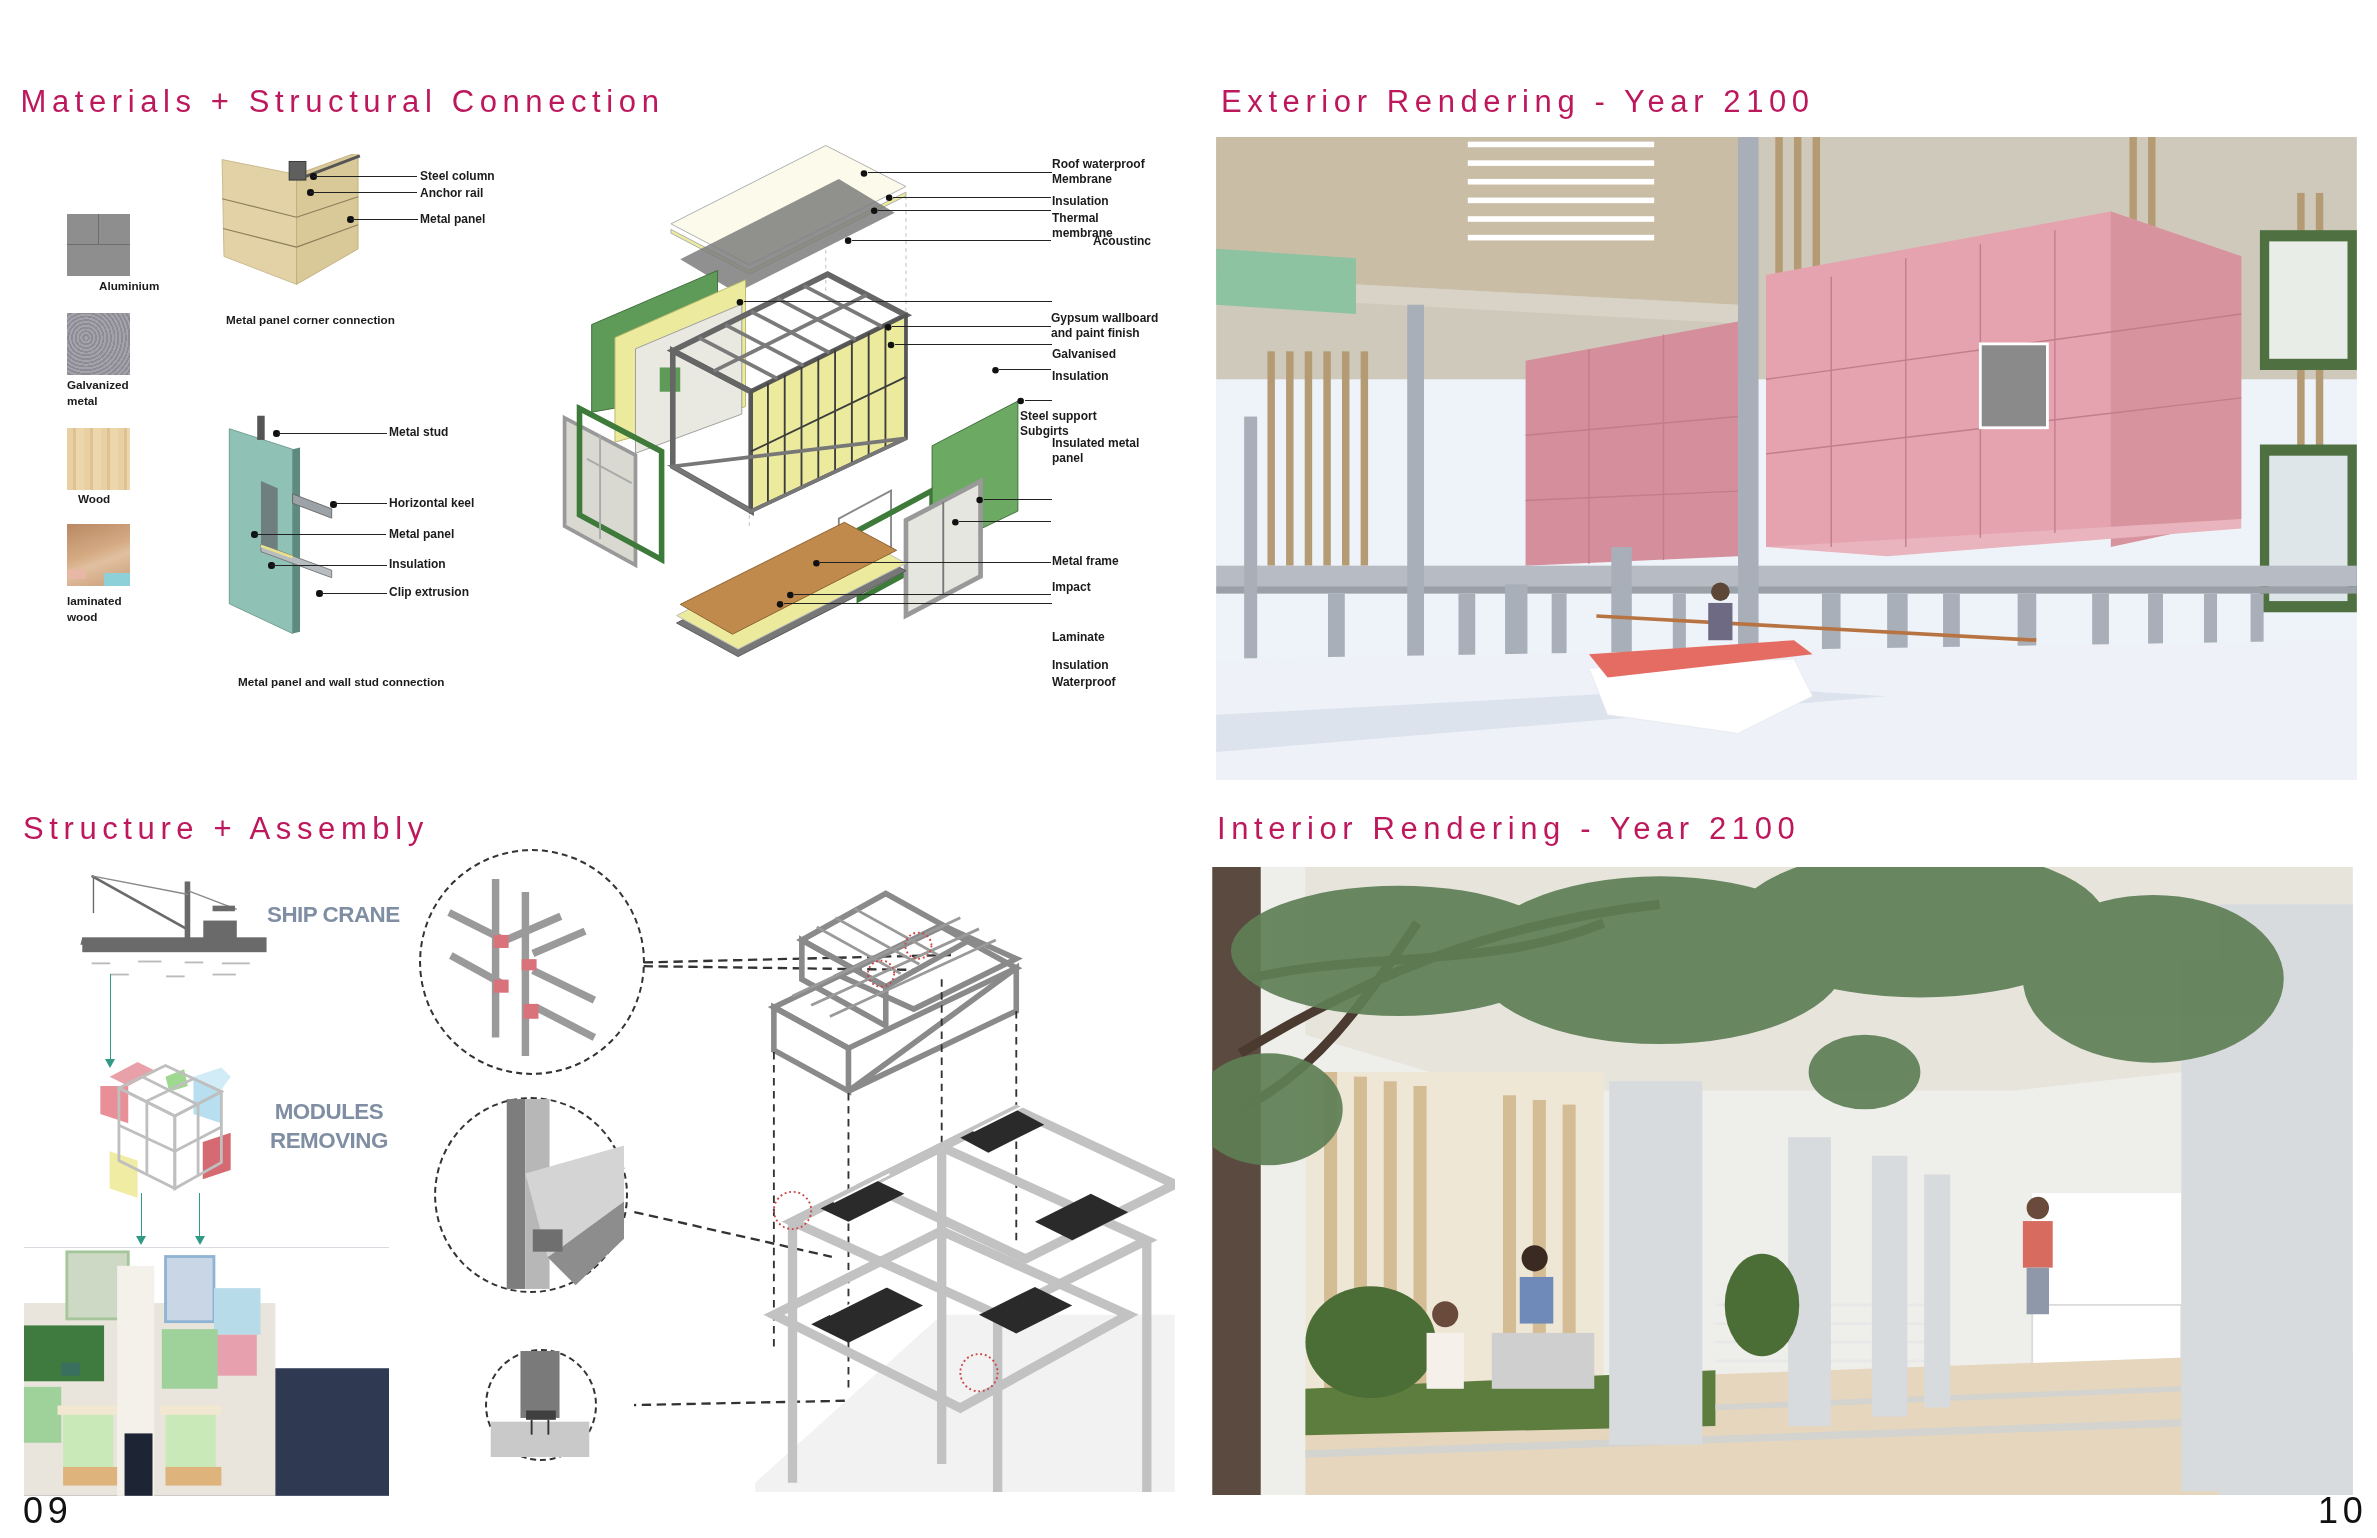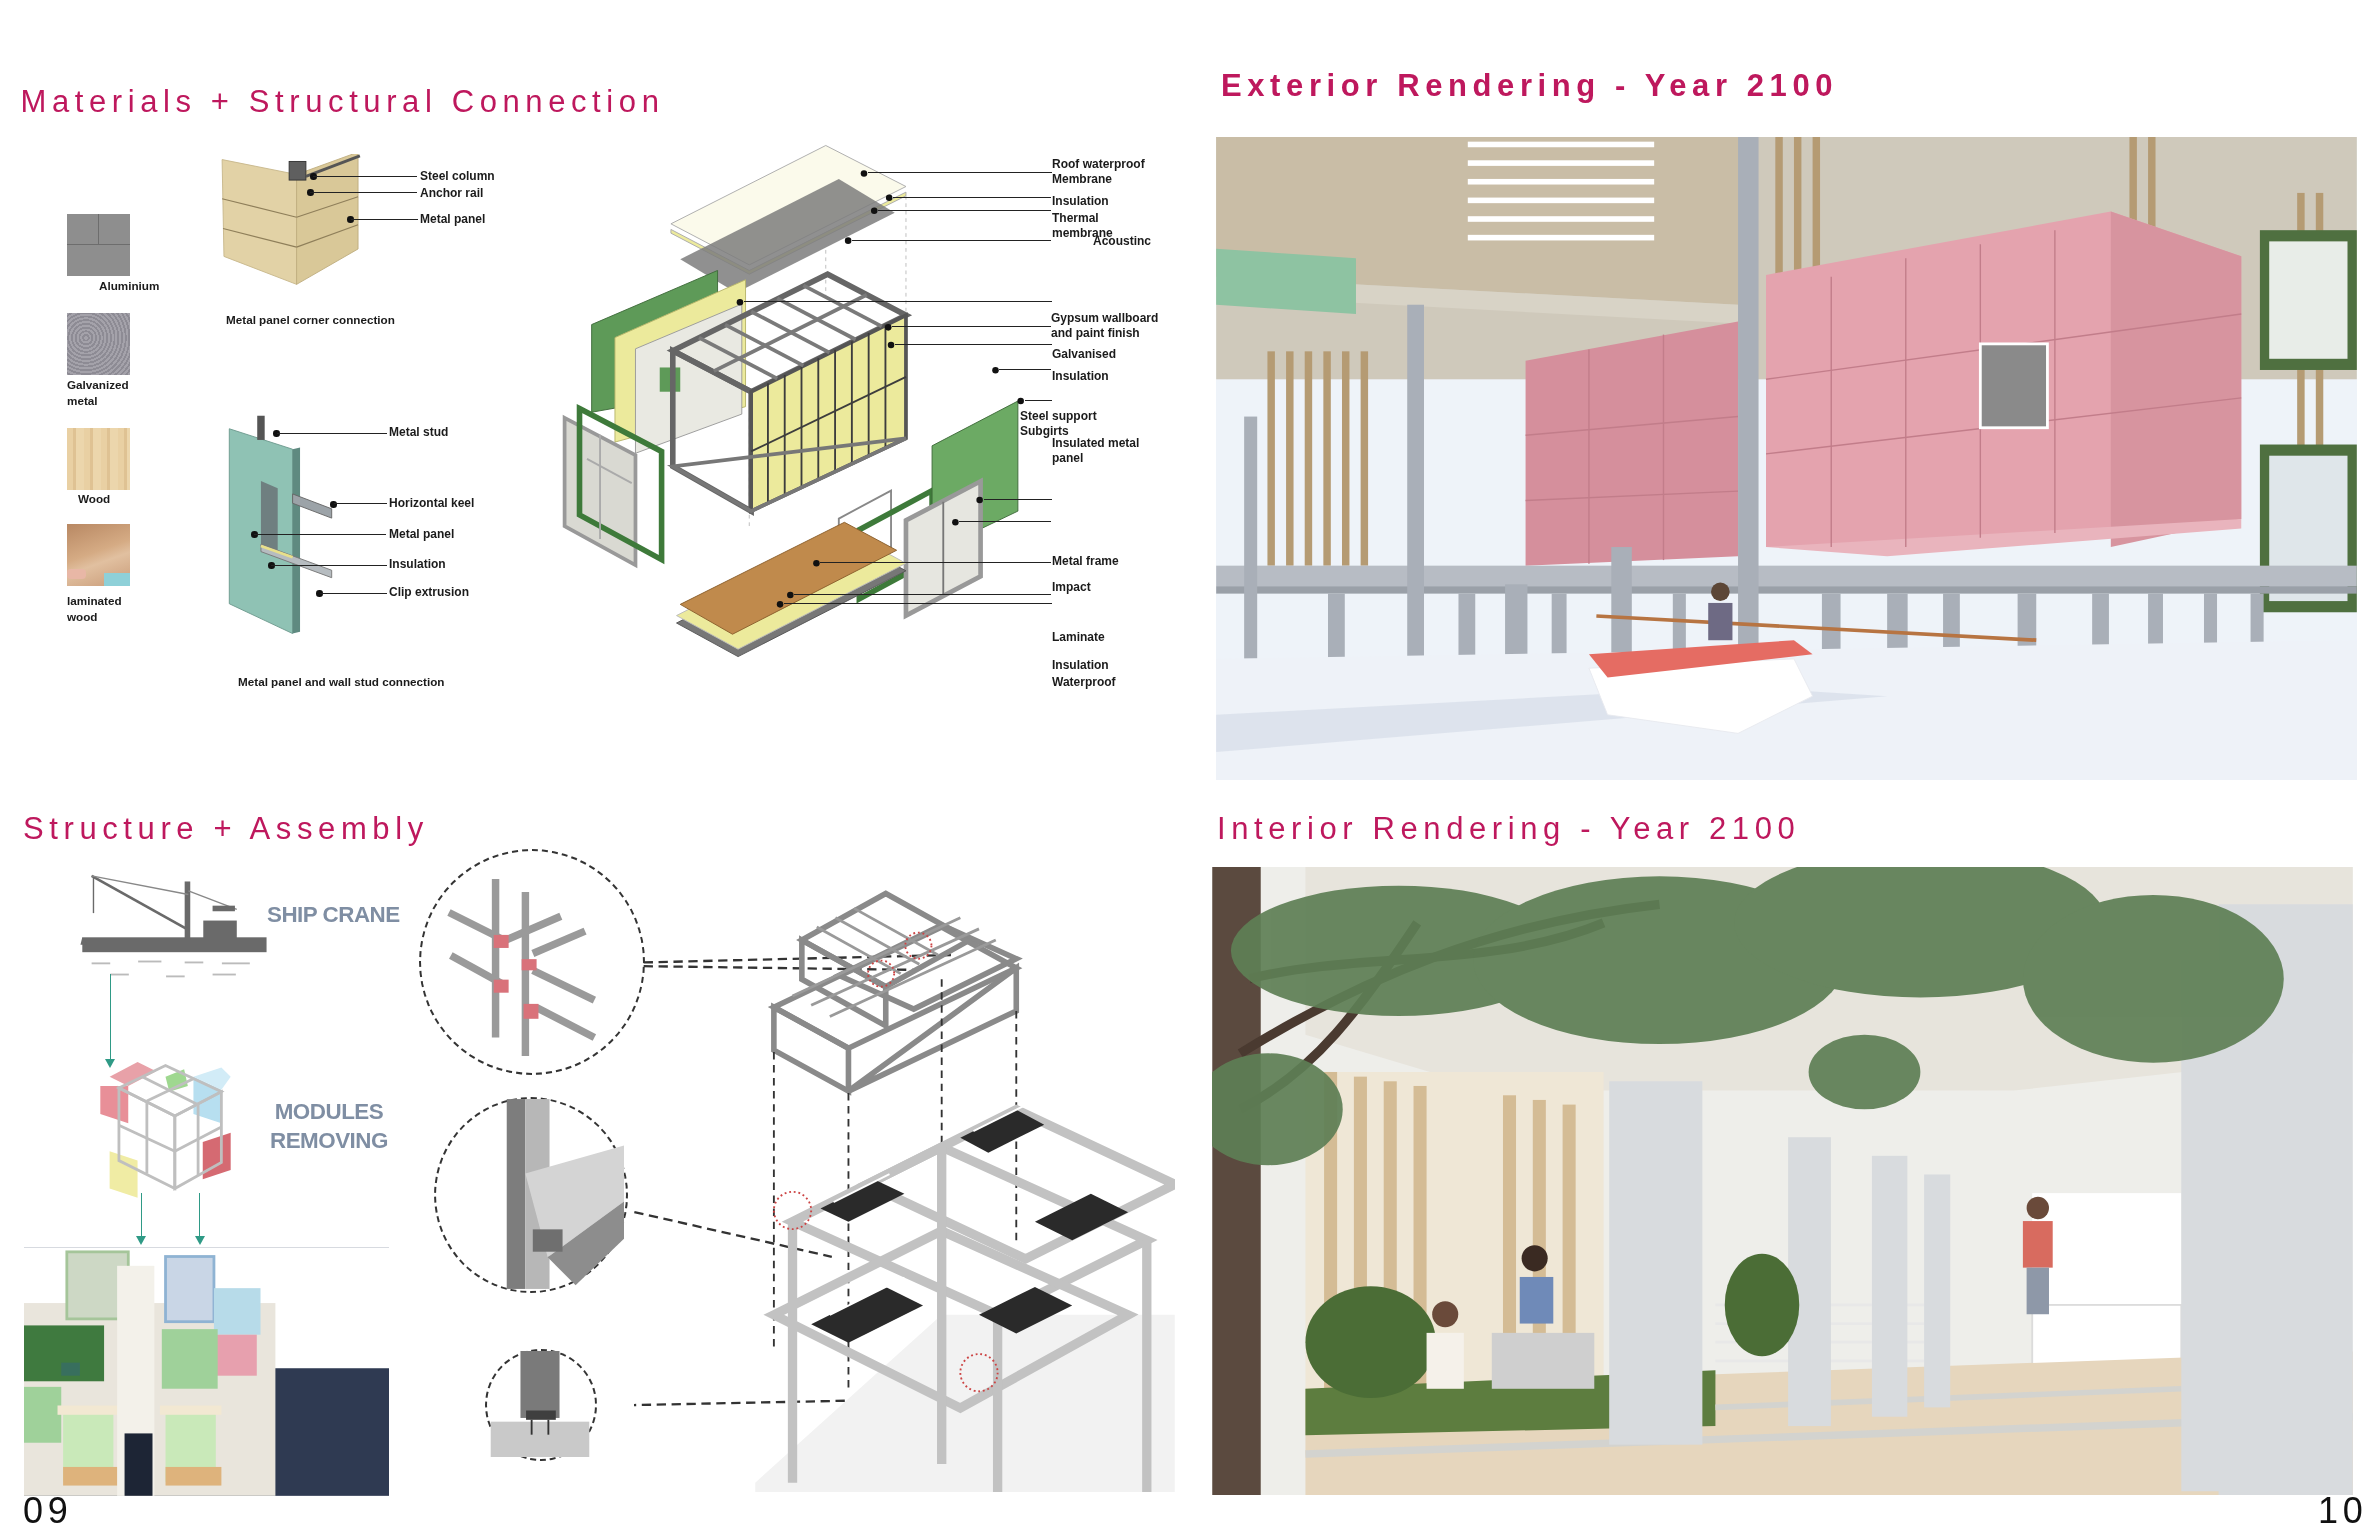--- a/index.html
+++ b/index.html
@@ -213,21 +213,21 @@
       <div>Insulated metal</div>
       <div>panel</div>
     </div>
   <div class="small-label" style="left:1052px; top:554px;">Metal frame</div>
   <div class="small-label" style="left:1052px; top:580px;">Impact</div>
   <div class="small-label" style="left:1052px; top:630px;">Laminate</div>
   <div class="small-label" style="left:1052px; top:658px;">Insulation</div>
   <div class="small-label" style="left:1052px; top:675px;">Waterproof</div>
 </div>
 
-<div class="section-title" style="left:1221px; top:68px;font-weight:bold;">Exterior Rendering - Year 2100</div>
+<div class="section-title" style="left:1221px; top:84px;">Exterior Rendering - Year 2100</div>
 <div class="render" style="left:1216px; top:137px; width:1141px; height:643px; background:#edf2f8;">
   <svg width="1141" height="643" viewBox="0 0 1224 690">
 
     <rect x="0" y="0" width="1224" height="690" fill="#eef3f9"></rect>
     <rect x="0" y="0" width="1224" height="260" fill="#cfc9bb"></rect>
 
     <polygon points="0,0 560,0 560,180 0,150" fill="#c9bda6"></polygon>
     <polygon points="0,150 560,180 560,200 0,170" fill="#d8d3c6"></polygon>
     <g fill="#ffffff">
       <rect x="270" y="5" width="200" height="6"></rect>

